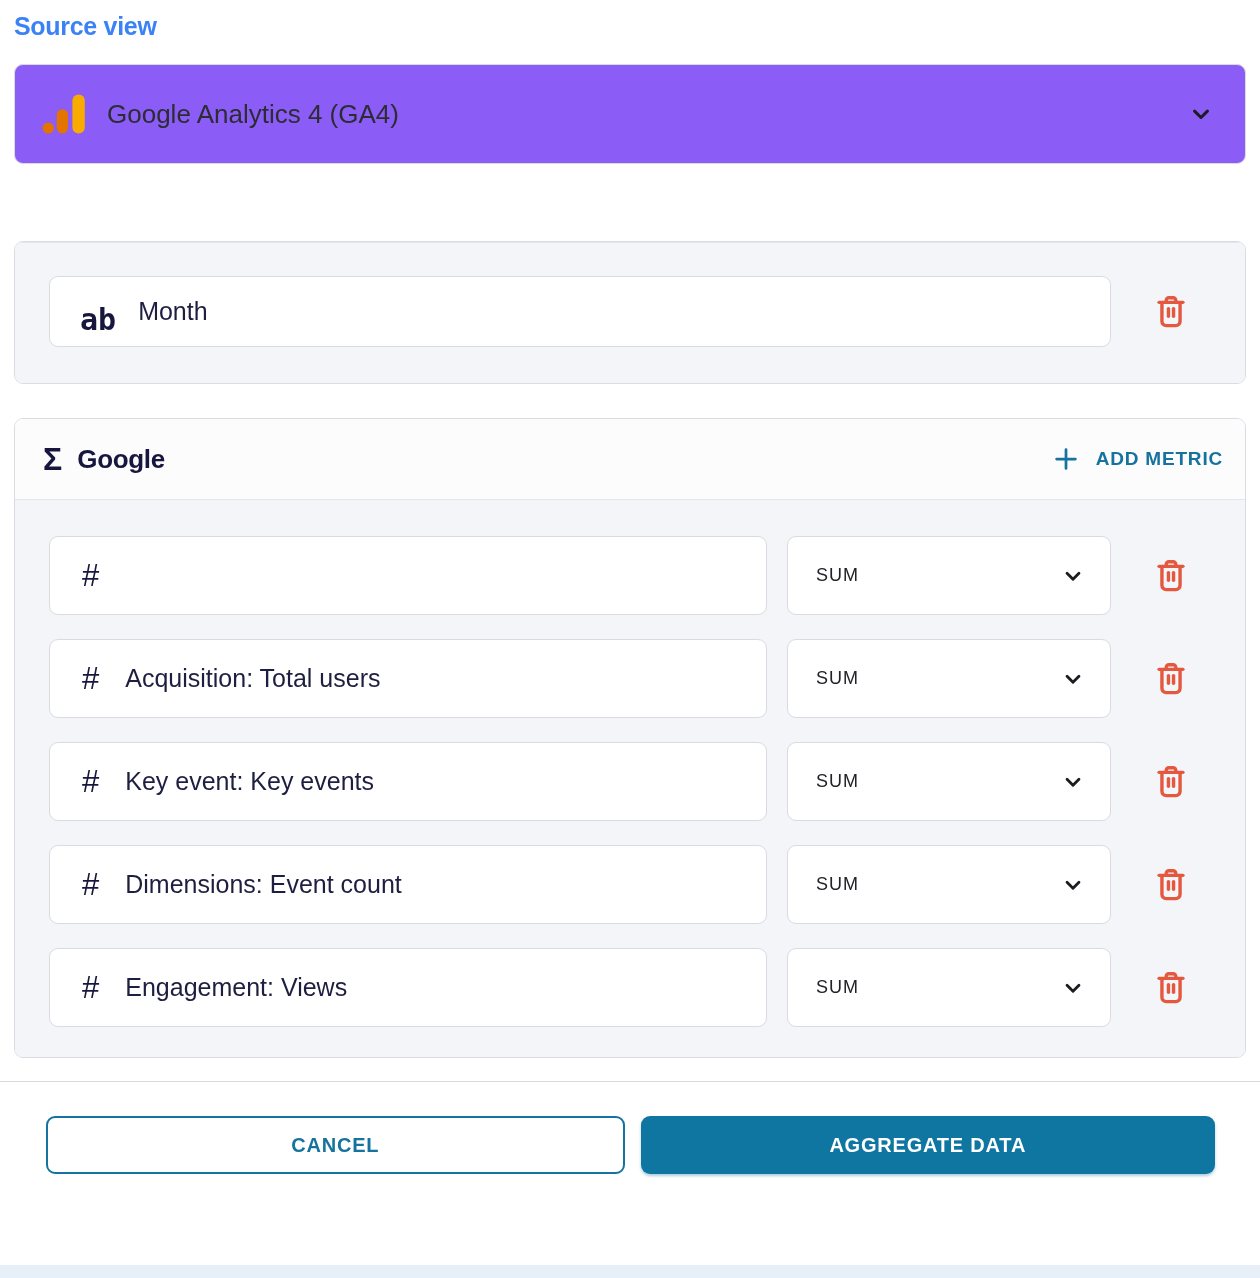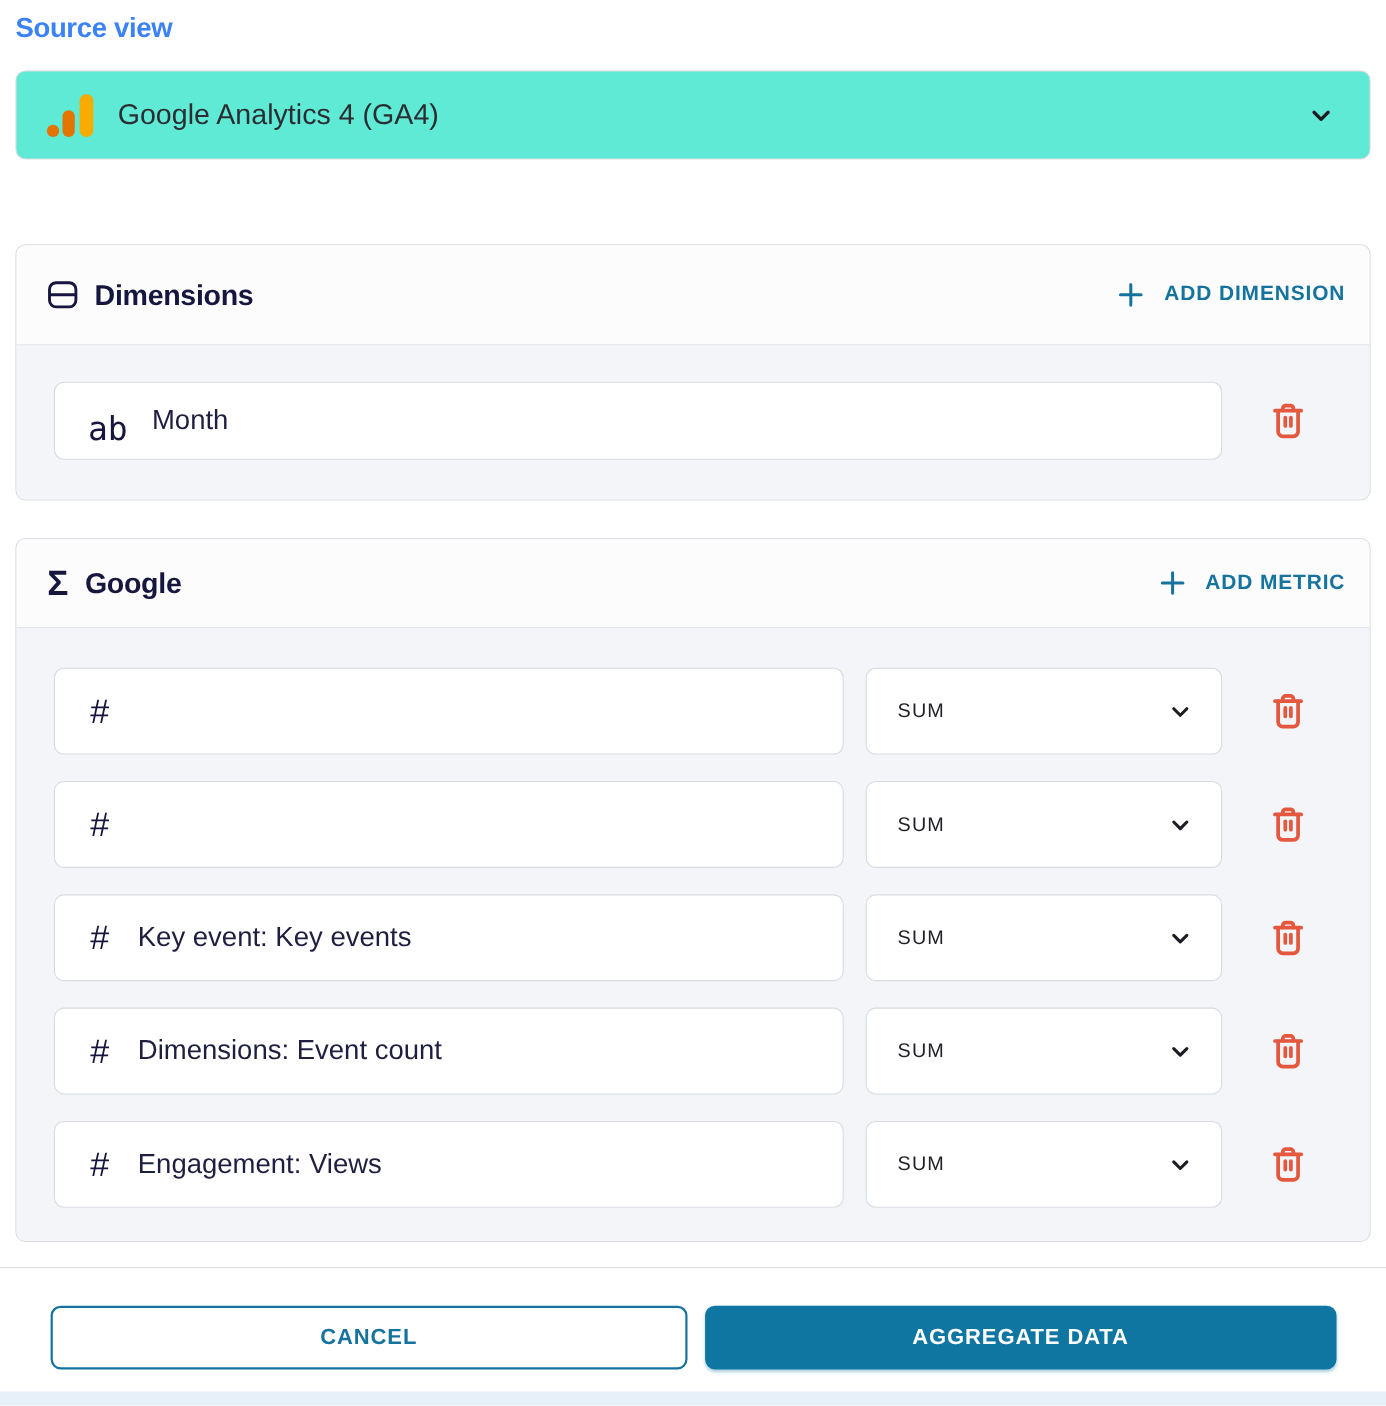--- a/index.html
+++ b/index.html
@@ -17,22 +17,22 @@
   .field-label {
     margin-top: 12px;
     font-size: 25px;
     font-weight: 700;
     letter-spacing: -0.3px;
     color: #3b82f6;
     line-height: 28px;
   }
   .source-select {
     margin-top: 24px;
-    height: 81px;
-    background: #5eead4;
+    height: 100px;
+    background: #8b5cf6;
     border: 1px solid #d9dce2;
     border-radius: 9px;
     display: flex;
     align-items: center;
     padding: 0 30px 0 26px;
     cursor: pointer;
   }
   .source-select .ga-icon { flex: 0 0 auto; display: flex; }
   .source-select .select-text {
     margin-left: 16px;
@@ -107,21 +107,21 @@
   .select-pill {
     width: 324px;
     height: 79px;
     margin-left: 20px;
     padding: 0 24px 0 28px;
     cursor: pointer;
   }
   .pill-icon-ab {
     font-family: "DejaVu Sans Mono", monospace;
     font-size: 30px;
-    font-weight: 400;
+    font-weight: 700;
     color: #16163e;
     line-height: 1;
     margin-top: 16px;
   }
   .pill-icon-hash {
     font-size: 31px;
     font-weight: 400;
     color: #16163e;
     line-height: 1;
   }
@@ -211,37 +211,20 @@
     </span>
     <span class="select-text">Google Analytics 4 (GA4)</span>
     <span class="chevron">
       <svg width="28" height="28" viewBox="0 0 24 24" fill="none">
         <path d="M6.5 9.5 L12 15 L17.5 9.5" stroke="#1c1c22" stroke-width="2.6" stroke-linecap="round" stroke-linejoin="round"></path>
       </svg>
     </span>
   </div>
 
   <div class="section section-dimensions">
-    <div class="section-header">
-      <span>
-        <svg width="28" height="28" viewBox="0 0 28 28" fill="none">
-          <rect x="2" y="3" width="24" height="22" rx="6" stroke="#16163e" stroke-width="2.6"></rect>
-          <line x1="2" y1="14" x2="26" y2="14" stroke="#16163e" stroke-width="2.6"></line>
-        </svg>
-      </span>
-      <span class="section-title">Dimensions</span>
-      <button class="add-link">
-        <span>
-          <svg width="30" height="30" viewBox="0 0 24 24" fill="none">
-            <path d="M12 4.5 V19.5 M4.5 12 H19.5" stroke="#15739e" stroke-width="2.2" stroke-linecap="round"></path>
-          </svg>
-        </span>
-        <span>ADD DIMENSION</span>
-      </button>
-    </div>
     <div class="section-body">
       <div class="row dim-row">
         <div class="pill dim-pill">
           <span class="pill-icon-ab">ab</span>
           <span class="pill-label">Month</span>
         </div>
         <button class="trash-btn">
           <svg width="34" height="38" viewBox="0 0 24 26" fill="none">
             <path d="M3.6 6.2 H20.4" stroke="#e4583f" stroke-width="2.4" stroke-linecap="round"></path>
             <path d="M8.6 6 V4.8 a1.9 1.9 0 0 1 1.9 -1.9 h3 a1.9 1.9 0 0 1 1.9 1.9 V6" stroke="#e4583f" stroke-width="2.4" stroke-linecap="round"></path>
@@ -288,20 +271,21 @@
             <path d="M5.6 6.4 V19.6 a3 3 0 0 0 3 3 h6.8 a3 3 0 0 0 3 -3 V6.4" stroke="#e4583f" stroke-width="2.4" stroke-linecap="round"></path>
             <path d="M10.2 10.6 V16" stroke="#e4583f" stroke-width="2.4" stroke-linecap="round"></path>
             <path d="M13.8 10.6 V16" stroke="#e4583f" stroke-width="2.4" stroke-linecap="round"></path>
           </svg>
         </button>
       </div>
 
       <div class="row metric-row">
         <div class="pill metric-pill">
           <span class="pill-icon-hash">#</span>
+          <span class="pill-label">Acquisition: Total users</span>
         </div>
         <div class="pill select-pill">
           <span class="select-value">SUM</span>
           <span class="chevron">
             <svg width="26" height="26" viewBox="0 0 24 24" fill="none">
                 <path d="M6.5 9.5 L12 15 L17.5 9.5" stroke="#1c1c22" stroke-width="2.6" stroke-linecap="round" stroke-linejoin="round"></path>
               </svg>
           </span>
         </div>
         <button class="trash-btn">

